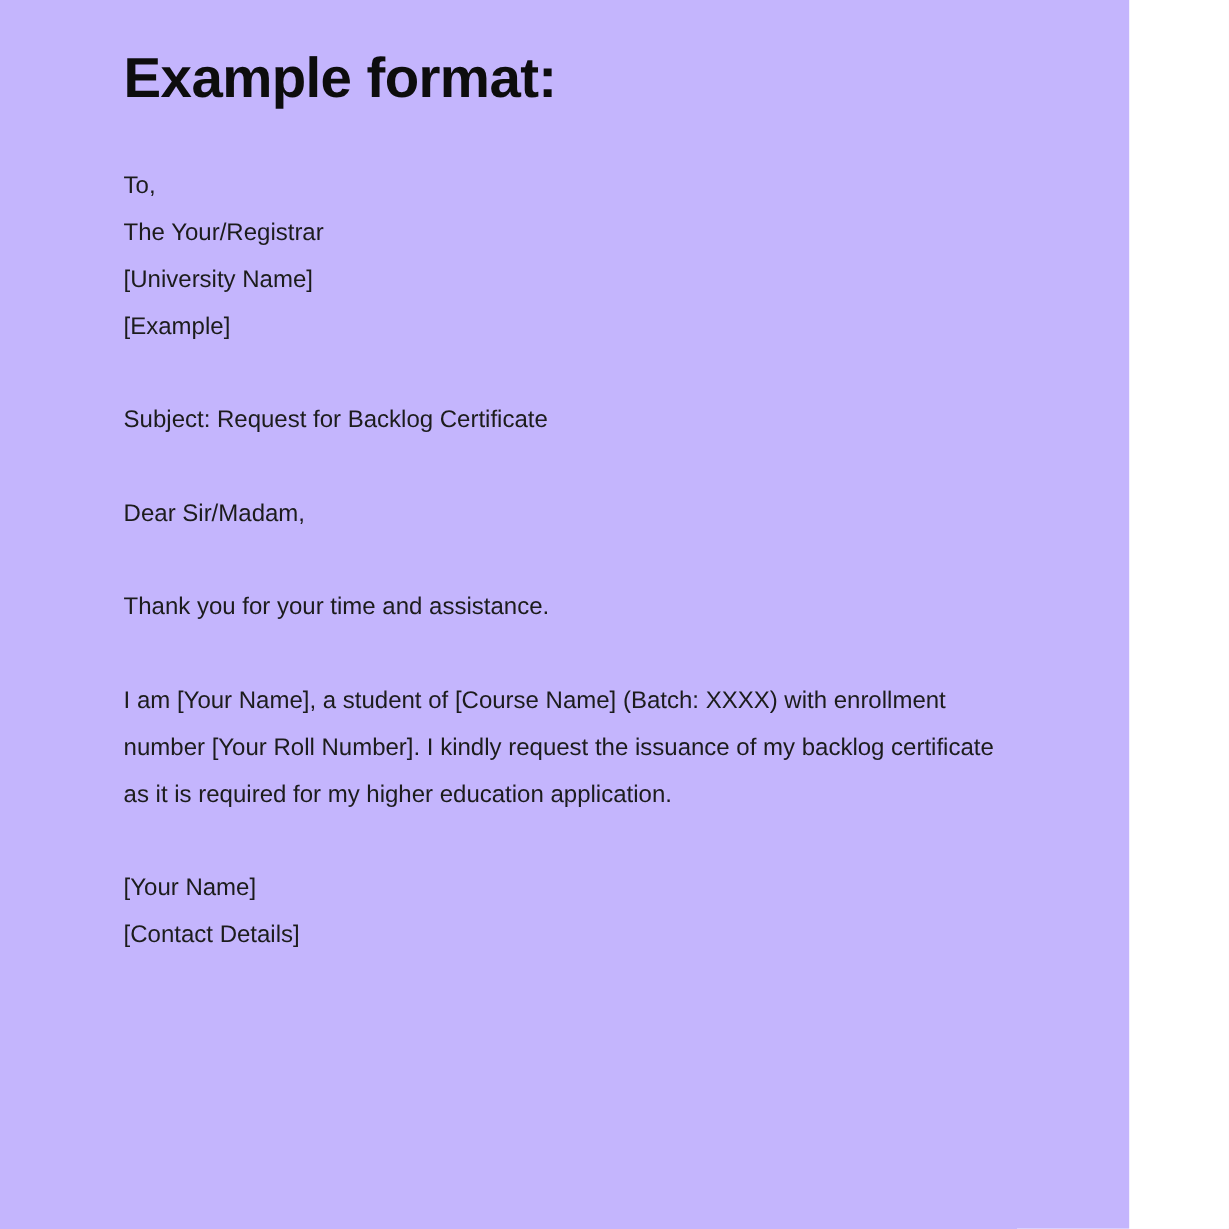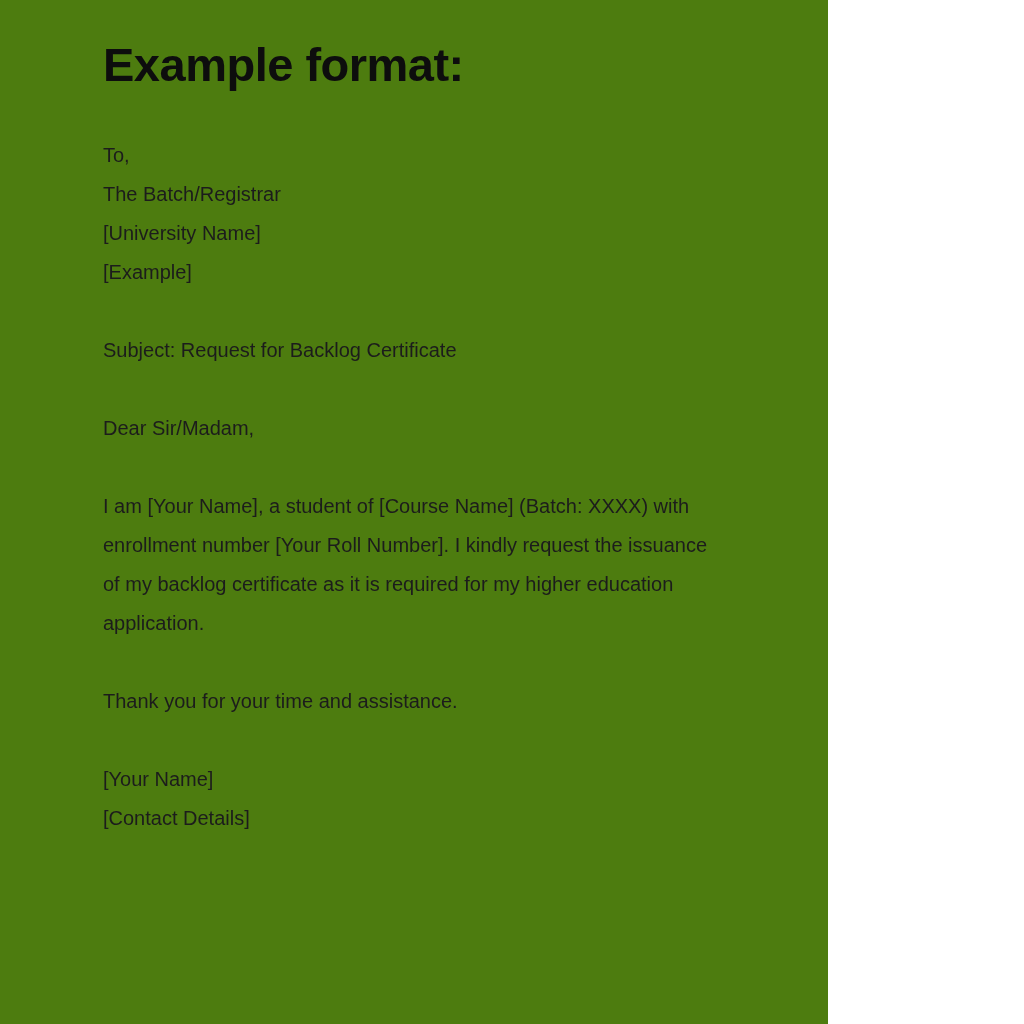--- a/index.html
+++ b/index.html
@@ -2,23 +2,23 @@
 <html><head>
 <meta charset="utf-8">
 <style>
   html, body {
     margin: 0;
     padding: 0;
     background: #ffffff;
   }
   .page {
     position: relative;
-    width: 828px;
+    width: 941px;
     height: 1024px;
-    background: #4d7c0f;
+    background: #c4b5fd;
     box-sizing: border-box;
     padding: 38px 103px 0 103px;
     font-family: "Liberation Sans", "DejaVu Sans", sans-serif;
     color: #1c1c1c;
     overflow: hidden;
   }
   .doc-title {
     margin: 0 0 44px 0;
     font-size: 47px;
     line-height: 1.15;
@@ -45,39 +45,39 @@
 </style>
 </head>
 <body>
 
 <div class="page">
 
   <h1 class="doc-title">Example format:</h1>
 
   <div class="block">
     <p class="line">To,</p>
-    <p class="line">The Batch/Registrar</p>
+    <p class="line">The Your/Registrar</p>
     <p class="line">[University Name]</p>
     <p class="line">[Example]</p>
   </div>
 
   <div class="para-block">
     <p class="para">Subject: Request for Backlog Certificate</p>
   </div>
 
   <div class="para-block">
     <p class="para">Dear Sir/Madam,</p>
   </div>
 
   <div class="para-block">
-    <p class="para">I am [Your Name], a student of [Course Name] (Batch: XXXX) with enrollment number [Your Roll Number]. I kindly request the issuance of my backlog certificate as it is required for my higher education application.</p>
+    <p class="para">Thank you for your time and assistance.</p>
   </div>
 
   <div class="para-block">
-    <p class="para">Thank you for your time and assistance.</p>
+    <p class="para">I am [Your Name], a student of [Course Name] (Batch: XXXX) with enrollment number [Your Roll Number]. I kindly request the issuance of my backlog certificate as it is required for my higher education application.</p>
   </div>
 
   <div class="block">
     <p class="line">[Your Name]</p>
     <p class="line">[Contact Details]</p>
   </div>
 
 </div>
 
 </body></html>

